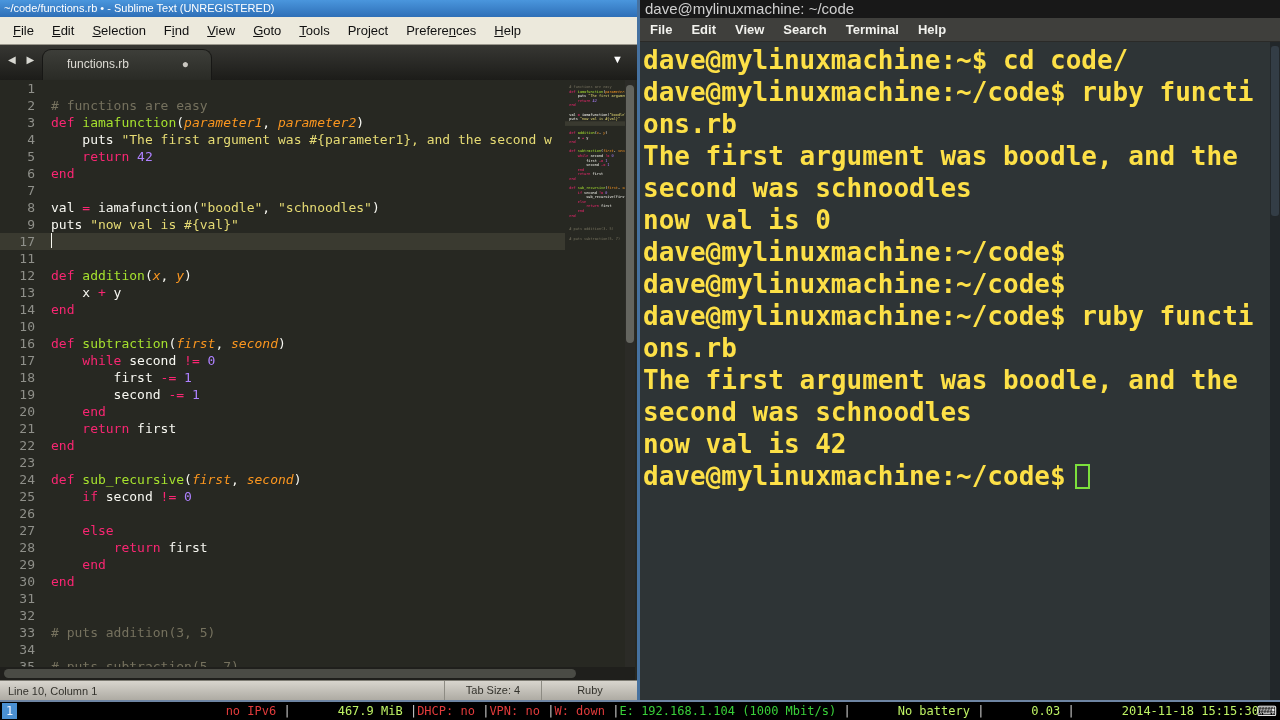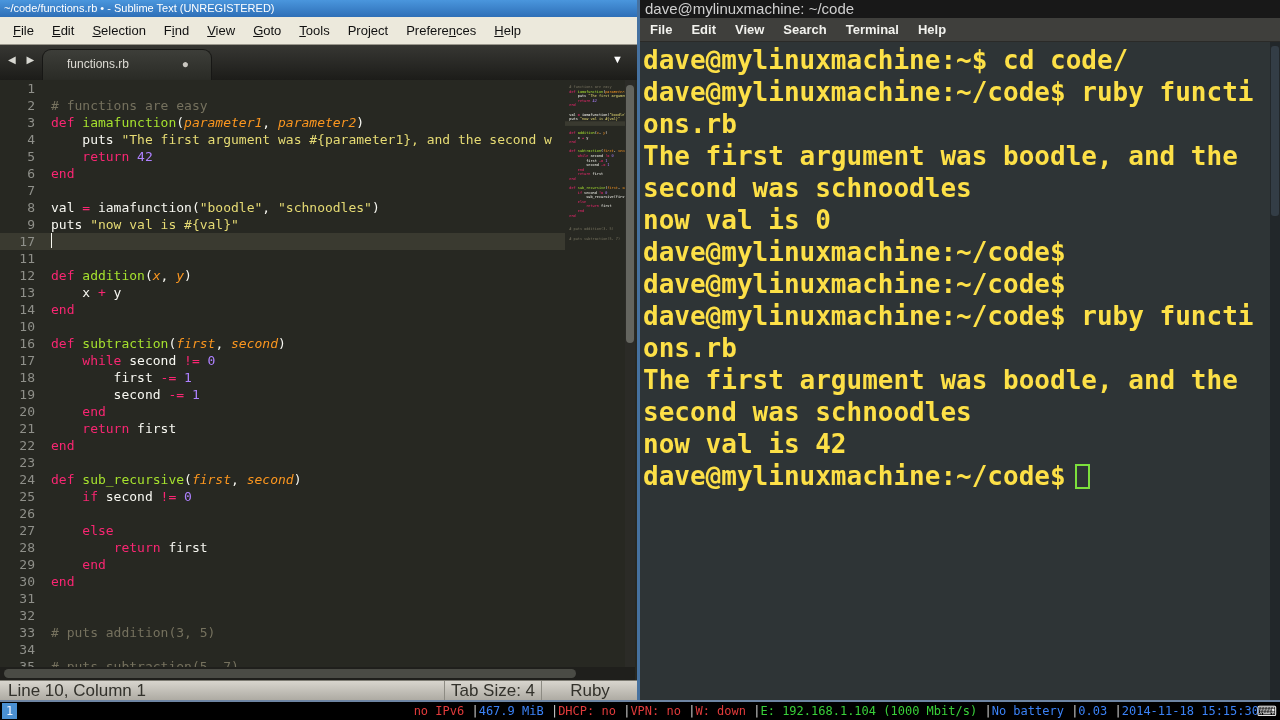--- a/index.html
+++ b/index.html
@@ -45,21 +45,21 @@
   .st-minimap { position:absolute; left:565px; top:80px; width:62px; bottom:33px; overflow:hidden; background:#272822; }
   .mm-inner { transform:scale(0.27); transform-origin:0 0; width:2100px; }
   .mm-inner .code-row { }
   .st-vscroll { position:absolute; right:3px; top:80px; width:10px; bottom:33px; background:#2b2b27; }
   .st-vthumb { position:absolute; left:1px; top:5px; width:8px; height:258px; background:#64655f; border-radius:4px; }
   .st-hscroll { position:absolute; left:0; right:3px; bottom:20px; height:13px; background:#1f1f1c; }
   .st-hthumb { position:absolute; left:4px; top:2px; height:9px; width:572px; background:#4a4b45; border-radius:5px; }
 
   .st-statusbar { position:absolute; left:0; right:0; bottom:0; height:20px;
     background:linear-gradient(#d8d5ce,#aeaba3); border-top:1px solid #7e7c74;
-    display:flex; align-items:center; font-size:17px; color:#33322c; }
+    display:flex; align-items:center; font-size:11px; color:#33322c; }
   .status-left { flex:1; padding-left:8px; }
   .status-cell { width:97px; text-align:center; border-left:1px solid #8d8b83; line-height:19px; height:100%; }
 
   
   .terminal { position:absolute; left:640px; top:0; width:640px; height:700px; background:#2e3436; }
   .term-titlebar { position:absolute; left:0; top:0; right:0; height:18px; background:#181818;
     color:#cfcfcf; font-size:15px; line-height:18px; padding-left:5px; white-space:nowrap; }
   .term-menubar { position:absolute; left:0; top:18px; right:0; height:24px; background:#3f3f3c;
     border-bottom:1px solid #2a2a28; display:flex; align-items:center; padding-left:10px; gap:19px; }
   .term-menubar .mi { font-size:13px; font-weight:bold; color:#f2f2ee; }
@@ -69,21 +69,21 @@
   .term-scroll { position:absolute; right:0; top:42px; width:10px; bottom:0; background:#22272a; }
   .term-sthumb { position:absolute; left:1px; top:4px; width:8px; height:170px; background:#333d46; border-radius:3px; }
 
   
   .taskbar { position:absolute; left:0; top:702px; width:1280px; height:18px; background:#000; }
   .ws-badge { position:absolute; left:2px; top:1px; width:15px; height:16px; background:#4a90d2;
     color:#eef3ff; font:12px/16px "DejaVu Sans Mono", monospace; text-align:center; }
   .stats { position:absolute; right:21px; top:0; height:18px; line-height:18px;
     font:12px/18px "DejaVu Sans Mono", monospace; white-space:pre; }
   .stat-bad { color:#e23b3b; }
-  .stat-ok { color:#3b82f6; }
+  .stat-ok { color:#bef264;margin-left:47px; }
   .stat-good { color:#39d039; }
   .stat-sep { color:#cfcfcf; }
   .kbd-icon { position:absolute; right:3px; top:0; color:#e8e8e8; font-size:14px; line-height:18px; }
 </style>
 </head>
 <body>
 
 <div class="sublime">
   <div class="st-titlebar">
     <span>~/code/functions.rb • - Sublime Text (UNREGISTERED)</span>

